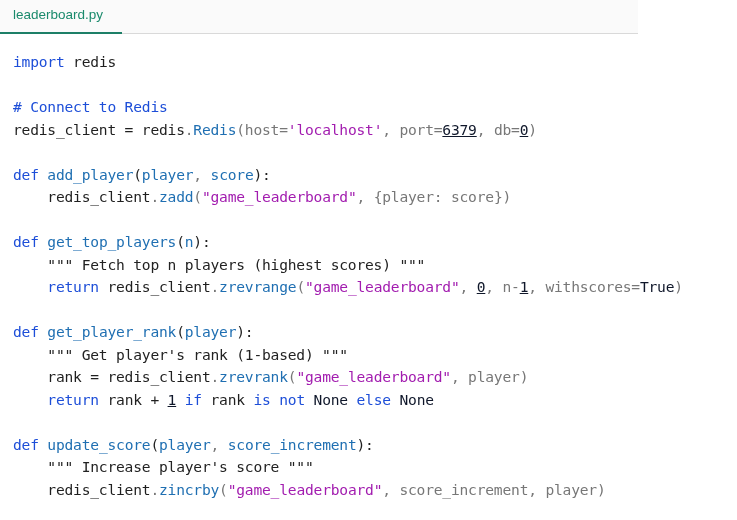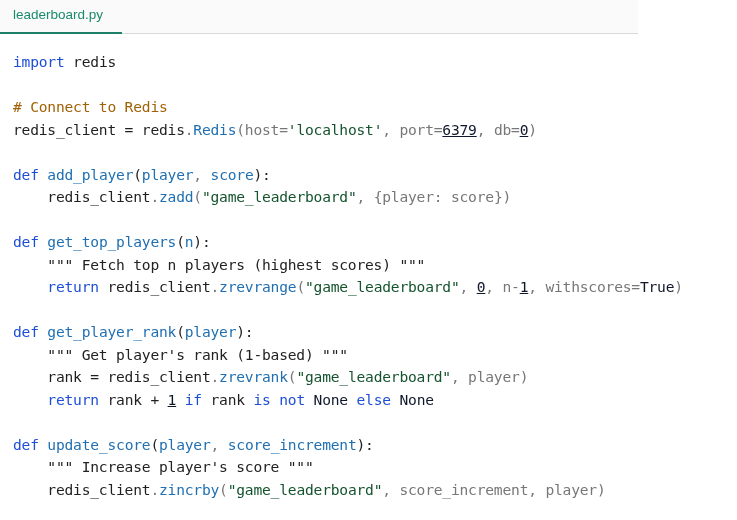--- a/index.html
+++ b/index.html
@@ -4,23 +4,23 @@
 <style>
   html, body { margin: 0; padding: 0; background: #ffffff; }
   body { width: 737px; height: 520px; overflow: hidden; position: relative; font-family: "DejaVu Sans Mono", monospace; }
   .tabbar { position: absolute; left: 0; top: 0; width: 638px; height: 34px; background: #fafafa; border-bottom: 1px solid #d9d9d9; box-sizing: border-box; }
   .tab { position: absolute; left: 0; top: 0; width: 122px; height: 34px; box-sizing: border-box; border-bottom: 2px solid #1d7f67; }
   .tab-label { position: absolute; left: 13px; top: 7px; font-family: "Liberation Sans", sans-serif; font-size: 13.5px; color: #1a8a6c; }
   .code { position: absolute; left: 13px; top: 51px; margin: 0; font-family: "DejaVu Sans Mono", monospace; font-size: 14.6px; line-height: 22.5px; color: #1f1f1f; white-space: pre; letter-spacing: -0.2px; }
   .line { height: 22.5px; }
   .kw { color: #1d4ed8; }
   .fn { color: #1f6fb2; }
-  .str { color: #14532d; }
+  .str { color: #a21caf; }
   .num { color: #0f172a; text-decoration: underline; }
-  .cm { color: #a16207; }
+  .cm { color: #1d4ed8; }
   .p { color: #777777; }
   .lit { color: #0f172a; }
   .doc { color: #222222; }
 </style>
 </head>
 <body>
 
 <div class="tabbar">
   <div class="tab">
     <span class="tab-label">leaderboard.py</span>

